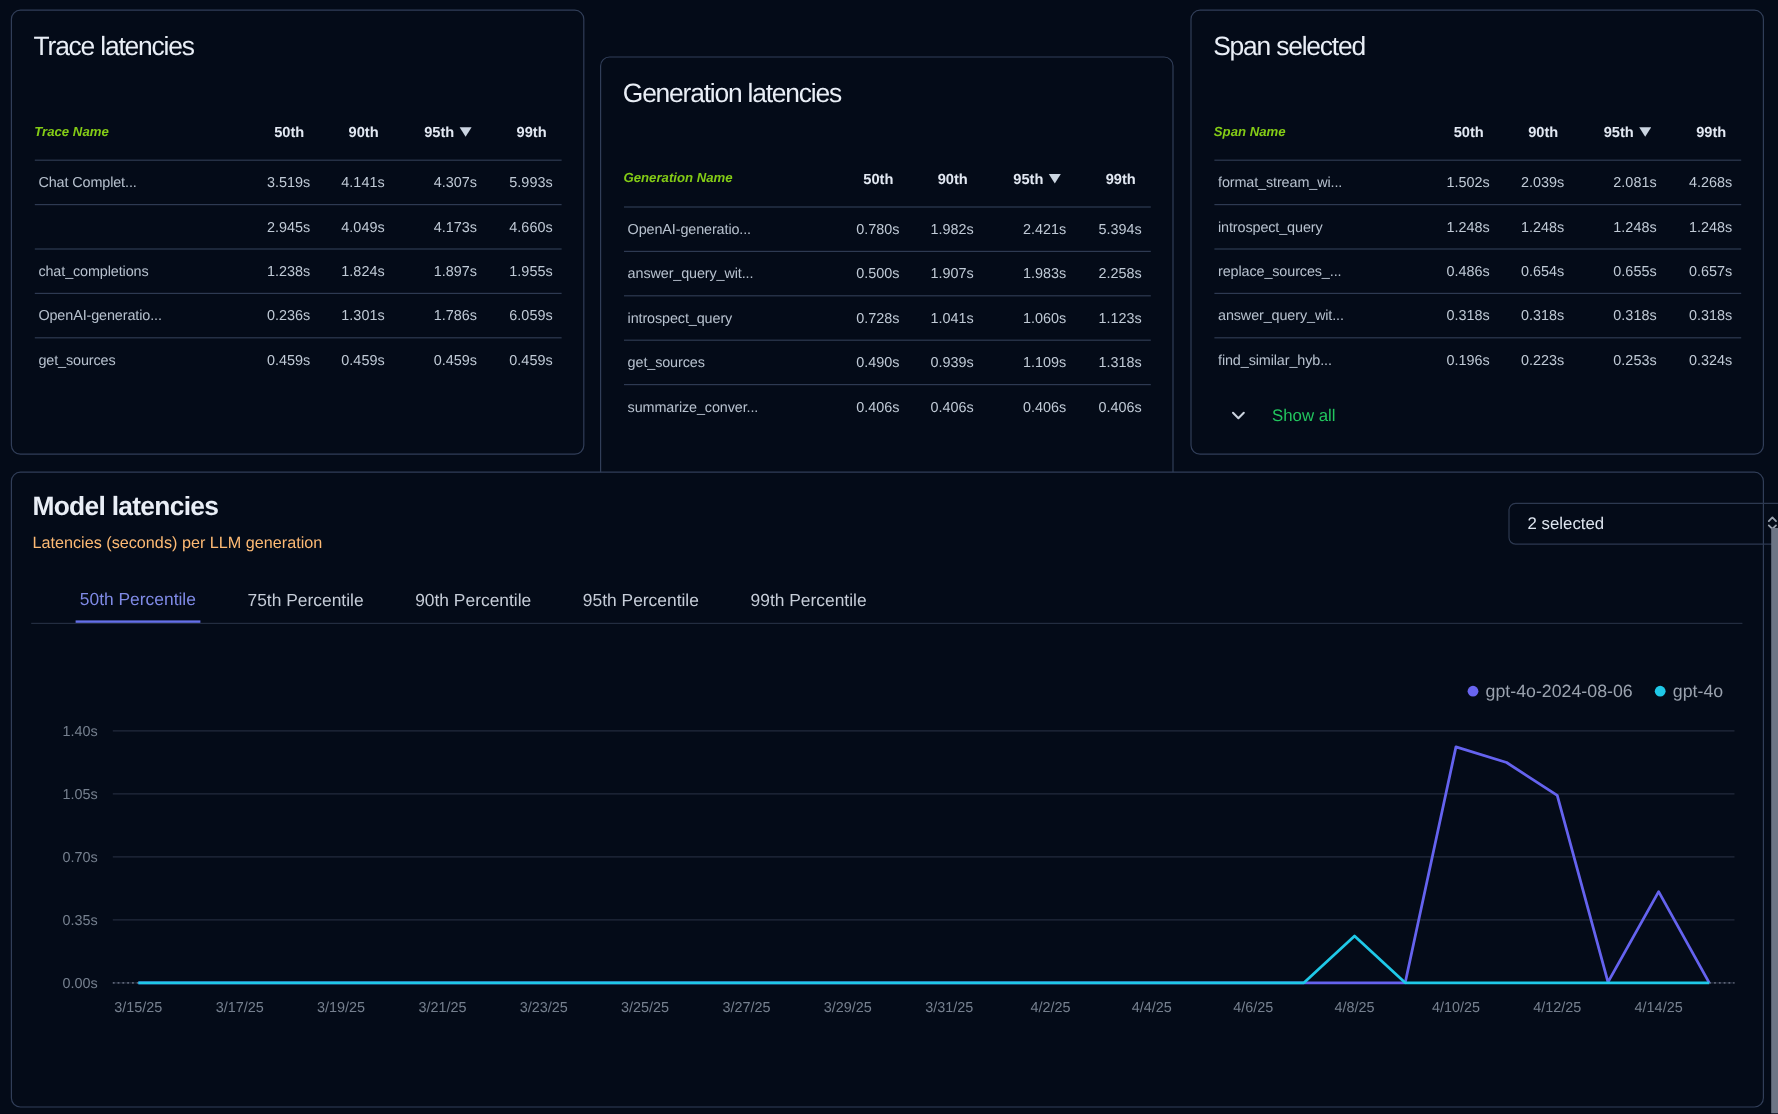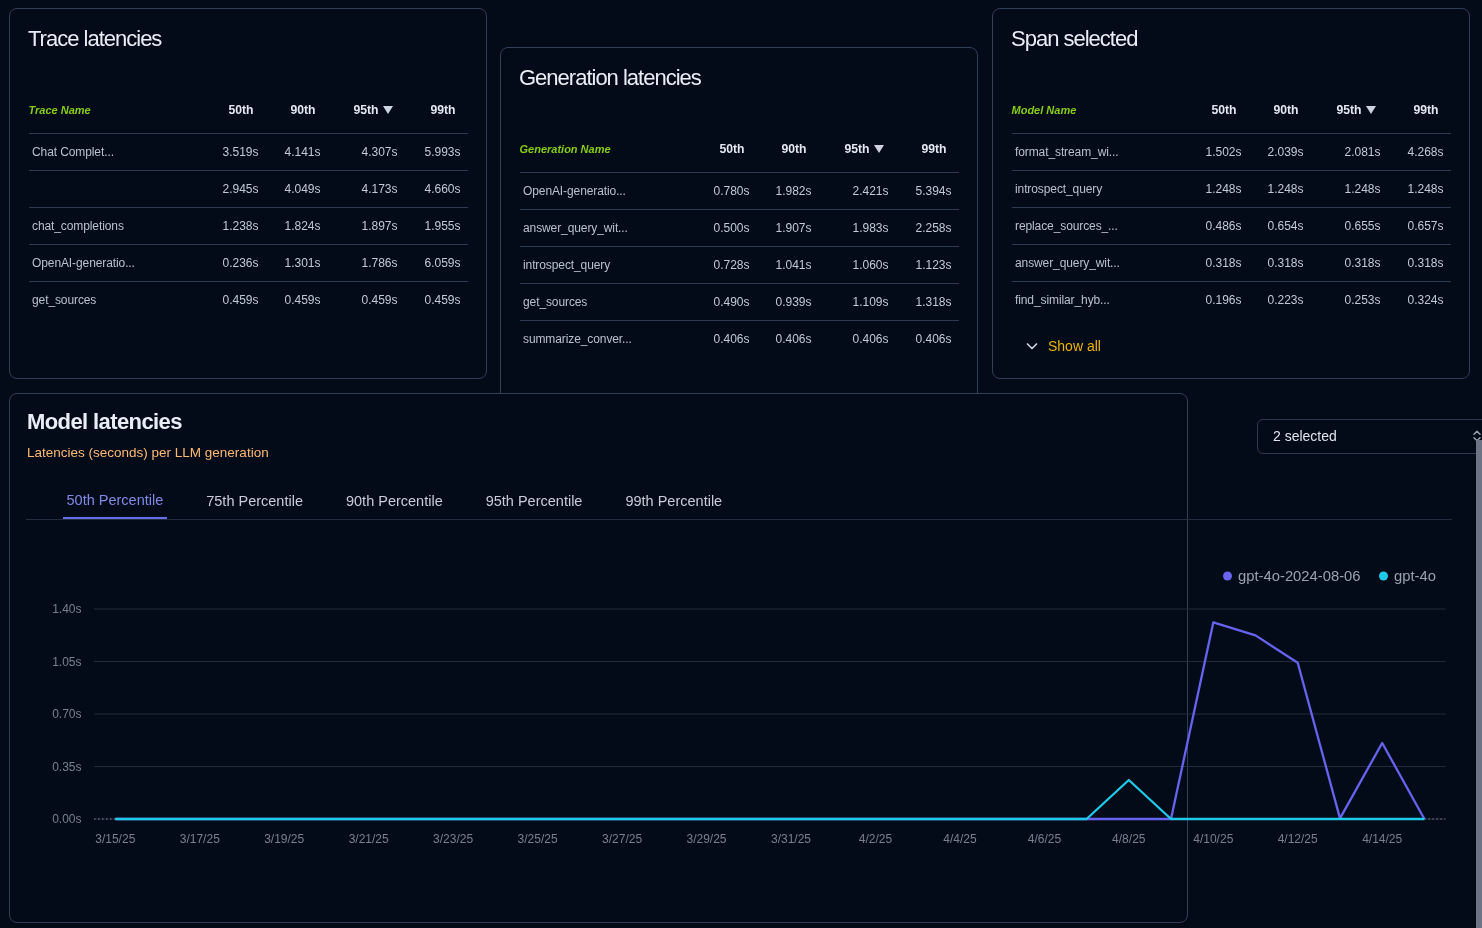--- a/index.html
+++ b/index.html
@@ -1,30 +1,30 @@
 <!DOCTYPE html>
 <html><head><meta charset="utf-8"><style>
 * {margin:0;padding:0;box-sizing:border-box;}
 html,body {width:1482px;height:928px;background:#040b18;font-family:"Liberation Sans",sans-serif;overflow:hidden;position:relative;}
 .card {position:absolute;border:1px solid #313e58;border-radius:8px;background:#040b18;}
 .c1 {left:9px;top:8px;width:478px;height:371px;}
 .c2 {left:500px;top:8px;width:478px;height:371px;margin-top:39px;}
 .c3 {left:992px;top:8px;width:478px;height:371px;}
-.cbig {left:9px;top:393px;width:1179px;height:530px;}
+.cbig {left:9px;top:393px;width:1461px;height:530px;}
 h2 {position:absolute;left:18px;top:19.2px;font-size:22px;font-weight:normal;color:#e9eef6;letter-spacing:-1px;line-height:1;}
 .tbl {position:absolute;left:18.5px;right:18.5px;top:77.5px;}
 .thead {display:grid;grid-template-columns:1fr 62px 62px 77px 63px;align-items:center;height:47px;border-bottom:1px solid #2e3a52;}
 .trow {display:grid;grid-template-columns:1fr 62px 62px 77px 63px;align-items:center;height:37.1px;border-bottom:1px solid #2e3a52;}
 .trow.last {border-bottom:none;}
 .hn {font-size:11px;font-weight:bold;color:#84cc16;font-style:italic;}
 .hnum {font-size:12.2px;font-weight:bold;color:#e2e8f2;text-align:right;padding-right:12px;white-space:nowrap;}
 .tri {display:inline-block;width:0;height:0;border-left:5px solid transparent;border-right:5px solid transparent;border-top:8px solid #cbd5e1;margin-left:4px;}
 .nm {font-size:12px;color:#b7c1ce;padding-left:3.5px;letter-spacing:-0.1px;}
 .num {font-size:12px;color:#c0cad6;text-align:right;padding-right:7px;}
-.showall {position:absolute;left:31px;top:329px;display:flex;align-items:center;gap:8px;font-size:14px;color:#eab308;}
+.showall {position:absolute;left:31px;top:329px;display:flex;align-items:center;gap:20px;font-size:14px;color:#22c55e;}
 .bt {position:absolute;left:17px;top:17.4px;font-size:22px;font-weight:bold;color:#e9eef6;letter-spacing:-0.6px;line-height:1;}
 .bsub {position:absolute;left:17px;top:51.8px;font-size:13.5px;color:#fdba74;line-height:1;}
 .select {position:absolute;left:1247px;top:25px;width:242px;height:34.5px;border:1px solid #2d3950;border-radius:6px;display:flex;align-items:center;padding:0 14px 0 15px;}
 .select span {font-size:14px;color:#dde4ee;flex:1;}
 .tabs {position:absolute;left:16px;top:88px;width:1425.5px;border-bottom:1px solid #232d40;display:flex;height:38px;}
 .tab {font-size:14.5px;color:#c6cdd8;padding:0 3.5px;margin-right:36px;display:flex;align-items:center;height:100%;}
 .tab.active {color:#7f8ae6;border-bottom:2px solid #6570e8;margin-bottom:-1px;margin-left:37px;}
 .chart {position:absolute;left:0;top:0;}
 .leg {font-family:"Liberation Sans",sans-serif;font-size:14.8px;fill:#9aa2ae;}
 .sbar {position:absolute;right:0;top:440px;width:6.5px;height:488px;background:#6d7585;}
@@ -121,21 +121,21 @@
         <div class="num">0.406s</div>
         <div class="num">0.406s</div>
         <div class="num">0.406s</div>
       </div>
 </div>
   </div>
 <div class="card c3">
     <h2>Span selected</h2>
     <div class="tbl">
       <div class="thead">
-        <div class="hn">Model Name</div>
+        <div class="hn">Span Name</div>
         <div class="hnum">50th</div>
         <div class="hnum">90th</div>
         <div class="hnum">95th<span class="tri"></span></div>
         <div class="hnum">99th</div>
       </div>
 <div class="trow">
         <div class="nm">format_stream_wi...</div>
         <div class="num">1.502s</div>
         <div class="num">2.039s</div>
         <div class="num">2.081s</div>

